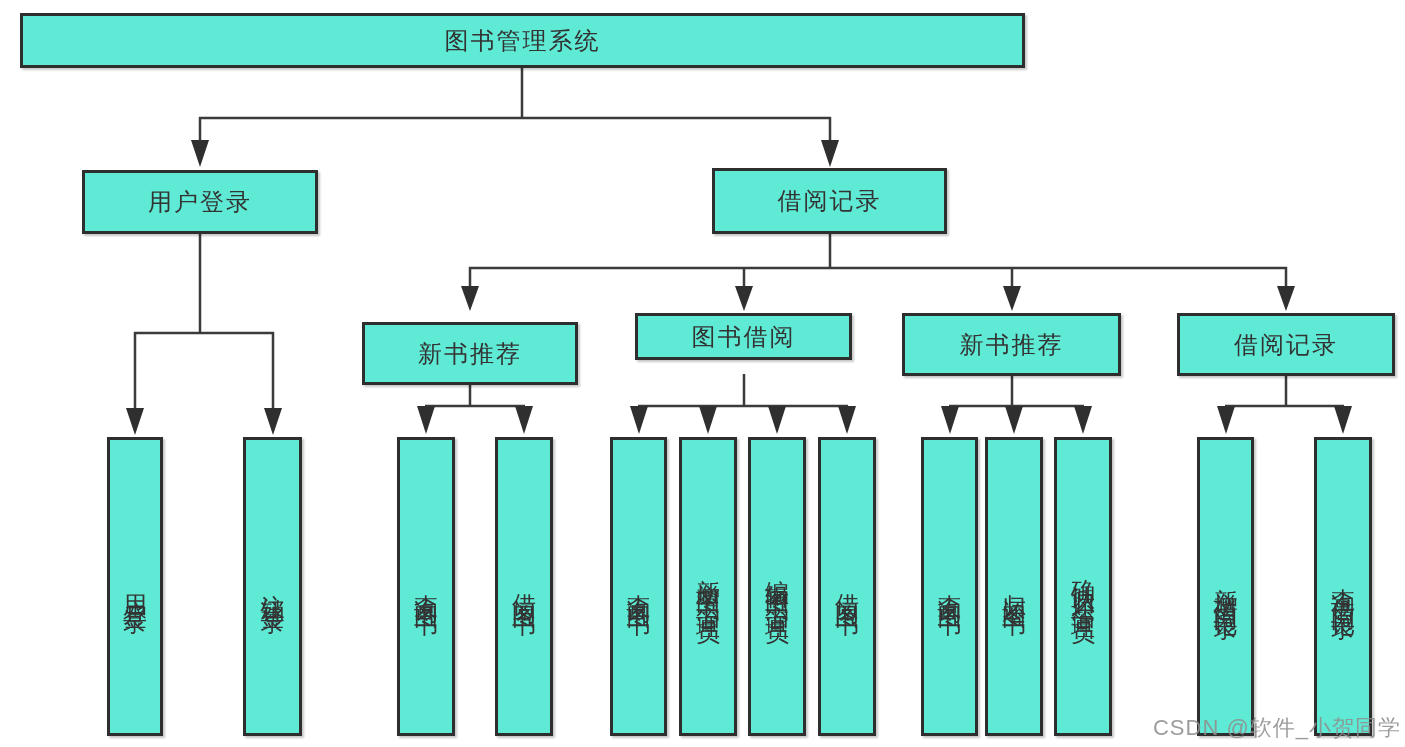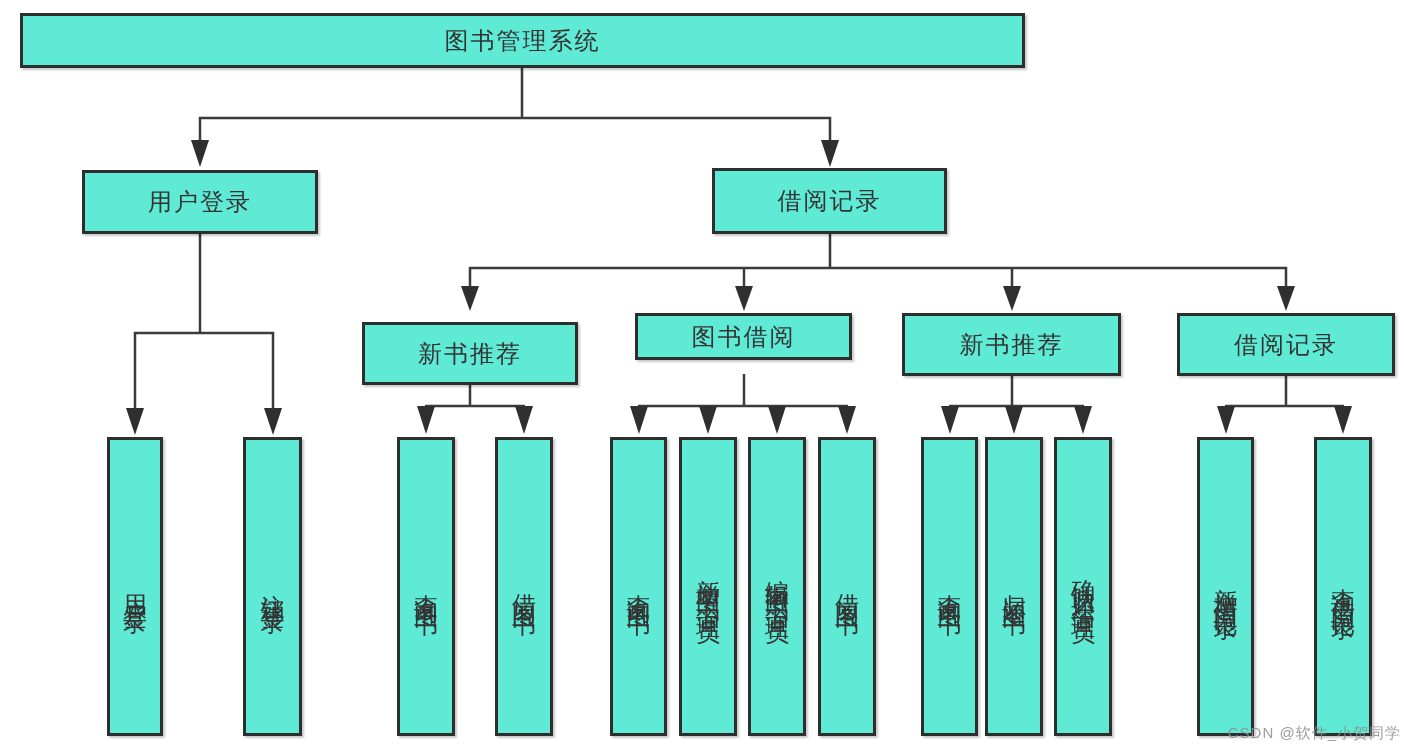--- a/index.html
+++ b/index.html
@@ -45,21 +45,21 @@
     font-size: 24px;
     letter-spacing: 6px;
     line-height: 1;
     white-space: nowrap;
   }
   .root-box { border-width: 3px; }
   .watermark {
     position: absolute;
     right: 4px;
     bottom: 4px;
-    font-size: 15px;
+    font-size: 22px;
     color: #8f8f8f;
     opacity: 0.88;
     letter-spacing: 1px;
     z-index: 5;
     white-space: nowrap;
   }
 </style>
 </head>
 <body>
 

